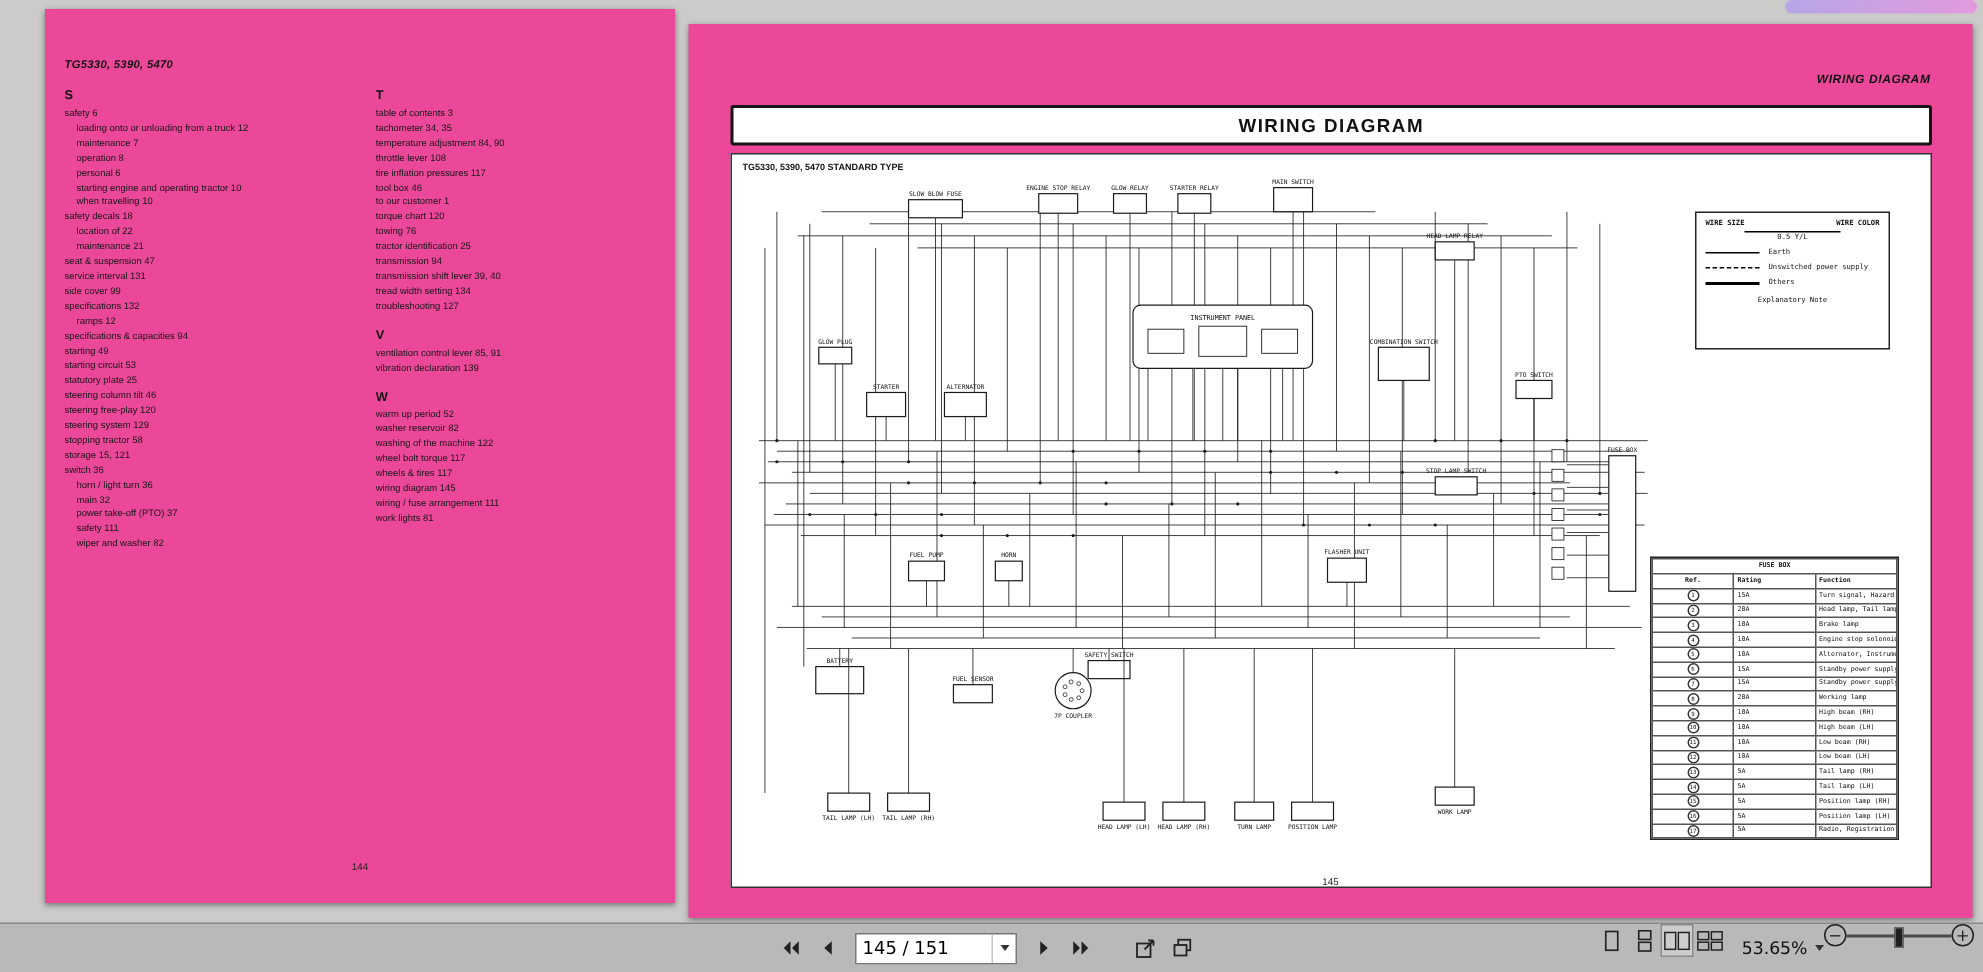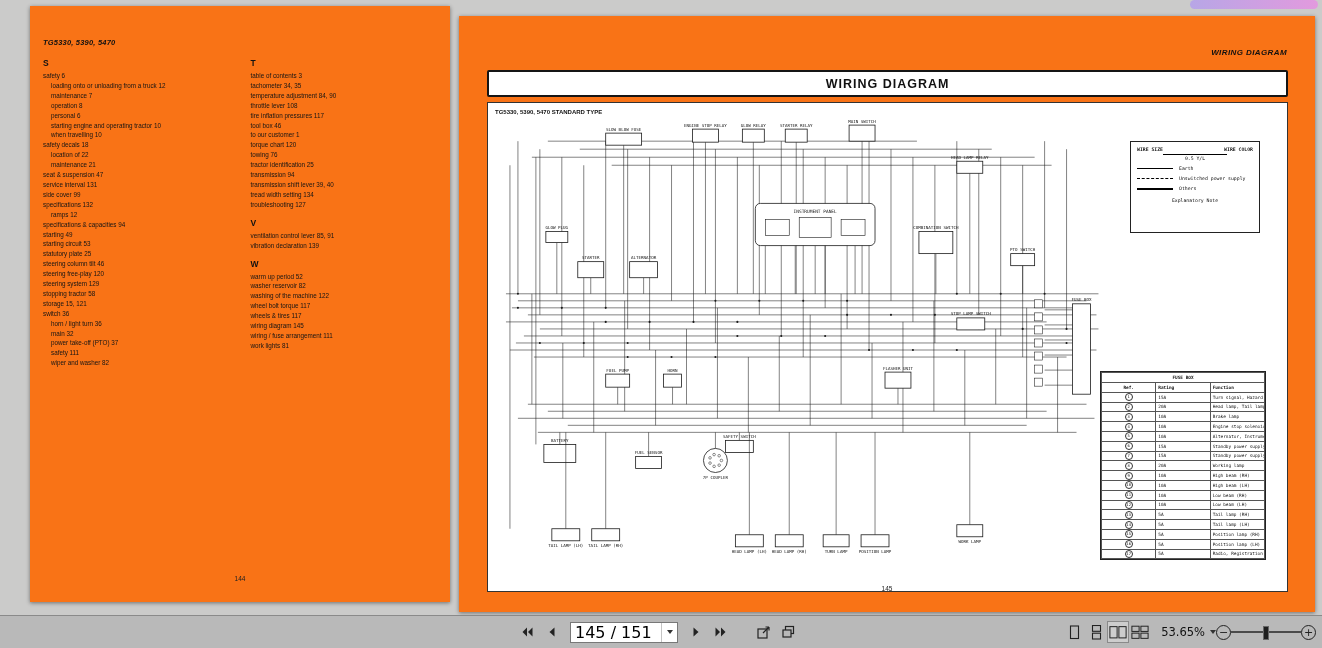--- a/index.html
+++ b/index.html
@@ -7,21 +7,21 @@
     width:1322px;height:648px;overflow:hidden;position:relative;
     background:#c9c9c8;font-family:"Liberation Sans",sans-serif;color:#111;
   }
   
   .decor{
     position:absolute;top:0;right:4px;width:128px;height:9px;border-radius:5px;
     background:linear-gradient(90deg,#b7a6e6,#e29ade);z-index:5;
   }
   
   .canvas{position:absolute;left:0;top:0;right:0;bottom:32px;background:#cbcbca;overflow:hidden}
-  .page{position:absolute;background:#f97316;box-shadow:0 1px 4px rgba(0,0,0,.45)}
+  .page{position:absolute;background:#ec4899;box-shadow:0 1px 4px rgba(0,0,0,.45)}
   .page-left{left:30px;top:6px;width:420px;height:596px}
   .page-right{left:459px;top:16px;width:856px;height:596px}
   .pg-num{position:absolute;bottom:20px;left:0;right:0;text-align:center;font-size:6.5px;color:#222}
 
   
   .pg-header{position:absolute;left:13px;top:32px;font-size:7.5px;font-weight:bold;font-style:italic;letter-spacing:.2px}
   .index-cols{position:absolute;left:13px;top:52px;right:8px;display:flex;gap:16px}
   .icol{width:196px}
   .sec-letter{font-weight:bold;font-size:8.5px;margin:8px 0 3px 0}
   .icol .sec-letter:first-child{margin-top:0}
@@ -60,30 +60,30 @@
   .fusebox tr.ft-title td{text-align:center;font-weight:bold;height:9px}
   .fusebox td.c-ref{width:14px;text-align:center}
   .fusebox td.c-rating{width:24px}
   .cnum{display:inline-block;width:6px;height:6px;line-height:6px;border:0.6px solid #333;border-radius:50%;text-align:center;font-size:3.8px}
 
   
   .toolbar{
     position:absolute;left:0;right:0;bottom:0;height:32px;background:#b9b9b9;border-top:1px solid #8a8a8a;z-index:6;
   }
   .tb-center{position:absolute;left:517px;top:0;height:100%;display:flex;align-items:center;gap:5px}
-  .tb-right{position:absolute;right:6px;top:0;height:100%;display:flex;align-items:center;gap:0}
+  .tb-right{position:absolute;right:6px;top:0;height:100%;display:flex;gap:0}
   .tb-btn{
     width:20px;height:22px;border:none;background:transparent;padding:0;display:flex;align-items:center;justify-content:center;cursor:pointer;
   }
   .tb-btn svg{display:block}
   .page-box{
     width:106px;height:19px;background:#fff;border:1px solid #787878;display:flex;align-items:center;margin:0 3px;
   }
   .page-box input{
-    border:none;outline:none;width:82px;height:15px;font-size:16px;font-family:"DejaVu Sans",sans-serif;padding:0 4px;background:transparent;
+    border:none;outline:none;width:82px;height:15px;font-size:12px;font-family:"DejaVu Sans",sans-serif;padding:0 4px;background:transparent;
   }
   .pb-caret{width:18px;height:100%;display:flex;align-items:center;justify-content:center;border-left:1px solid #c4c4c4;cursor:pointer}
   .caret-down{width:0;height:0;border-left:3.5px solid transparent;border-right:3.5px solid transparent;border-top:4.5px solid #333}
   .tb-sep{width:12px}
   .view-btn{width:22px;height:22px;border:1px solid transparent;background:transparent;padding:1px;display:flex;align-items:center;justify-content:center;cursor:pointer}
   .view-btn.active{border:1px solid #8a8a8a;background:#cdcdcd}
   .zoom-ctl{display:flex;align-items:center;gap:5px;cursor:pointer;margin-left:10px}
   .zoom-ctl .zval{font-size:11.5px;font-family:"DejaVu Sans",sans-serif;color:#111}
   .circle-btn{
     width:15px;height:15px;border:1.3px solid #222;border-radius:50%;background:transparent;color:#222;

